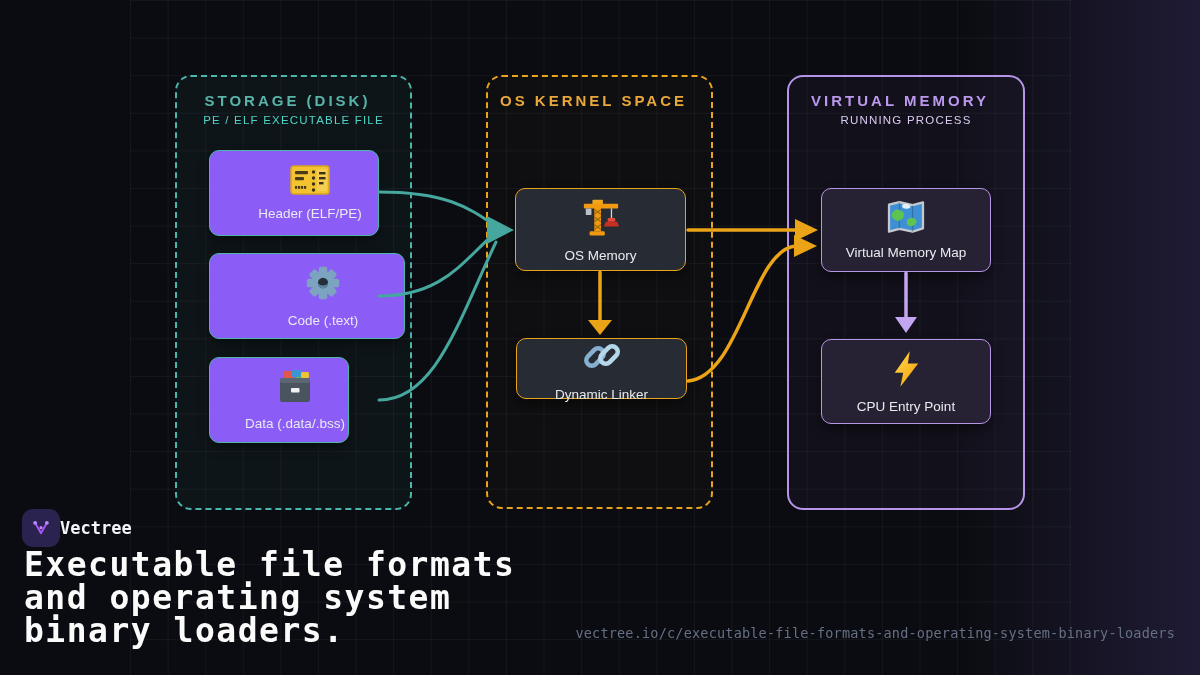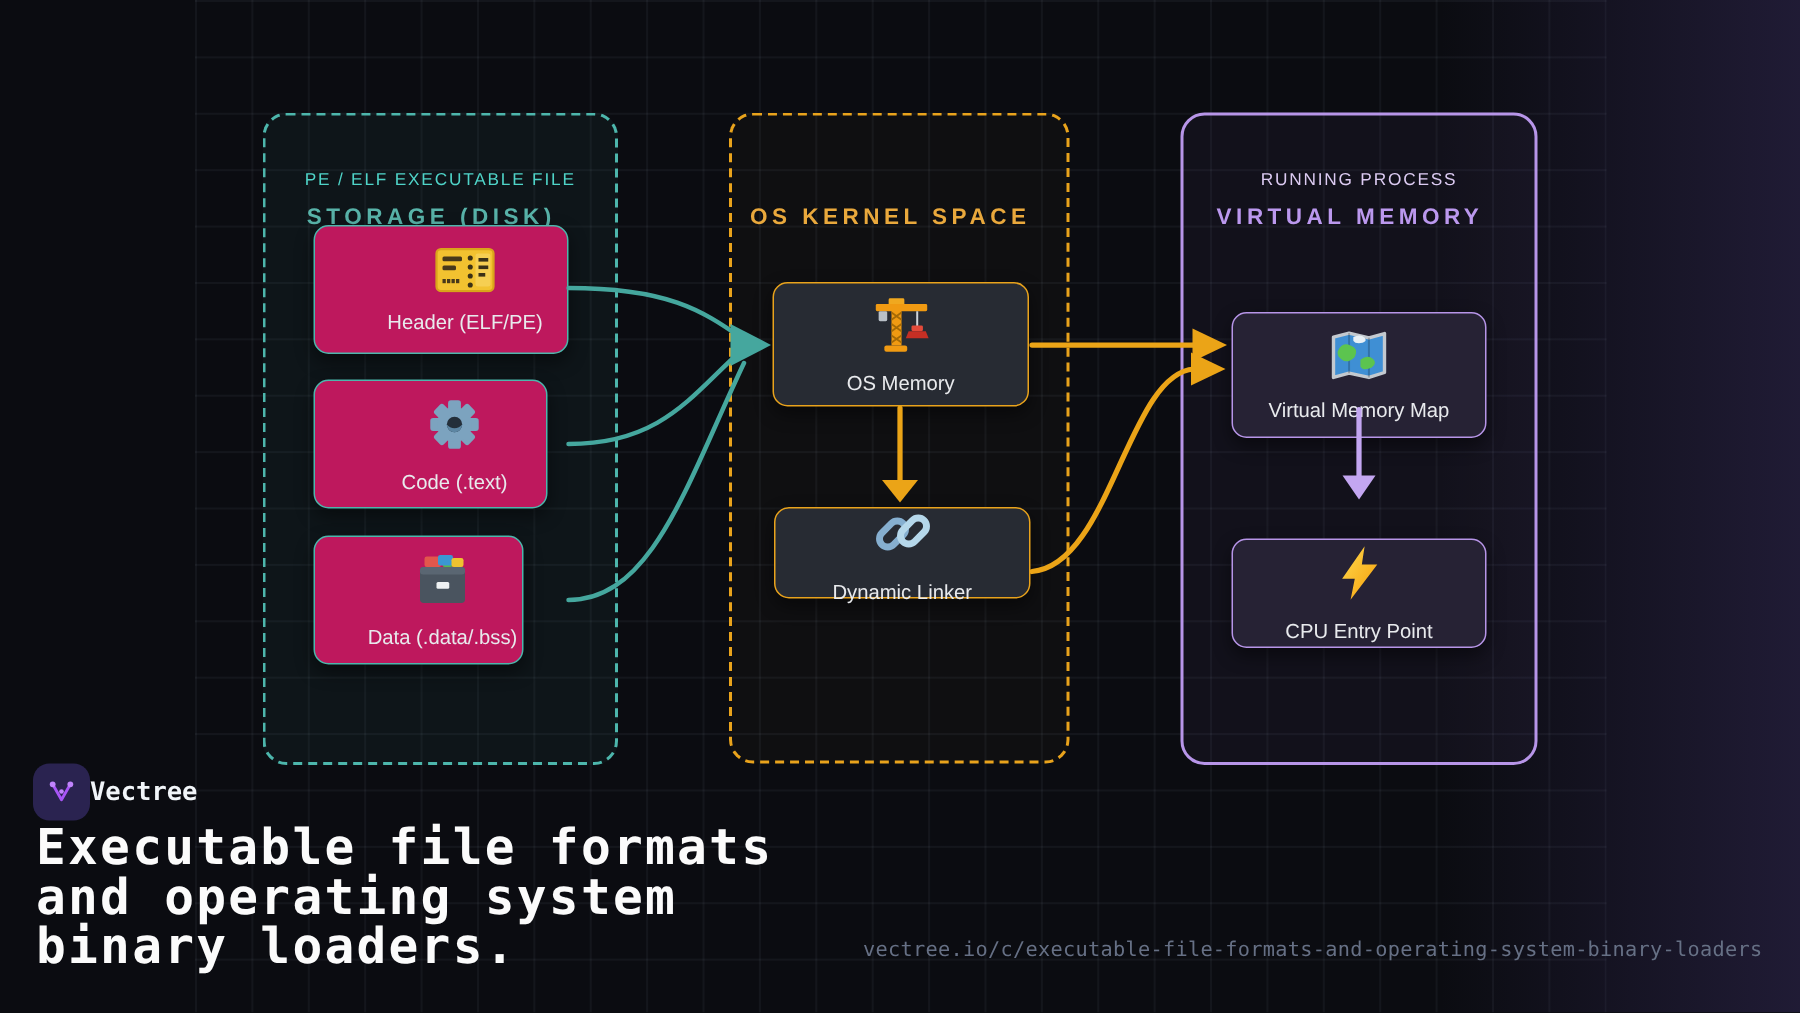--- a/index.html
+++ b/index.html
@@ -17,42 +17,42 @@
 
   .panel { position:absolute; border-radius:16px; z-index:2; }
   .panel-storage { left:175px; top:75px; width:237px; height:435px;
     border:2.5px dashed #4db6ac; background:rgba(70,170,160,0.06); }
   .panel-kernel { left:486px; top:75px; width:227px; height:434px;
     border:2.5px dashed #e9a31c; background:rgba(233,163,28,0.025); }
   .panel-vm { left:787px; top:75px; width:238px; height:435px;
     border:2.5px solid #b795e8; background:rgba(150,110,220,0.05); }
 
   .panel-title { position:absolute; top:15px; left:0; right:12px; text-align:center;
-    font-size:15px; font-weight:bold; letter-spacing:3px;margin-top:44px; }
+    font-size:15px; font-weight:bold; letter-spacing:3px; }
   .panel-subtitle { position:absolute; top:37px; left:0; right:0; text-align:center;
     font-size:11.5px; letter-spacing:1.2px; }
   .t-teal { color:#58b3a9; } .st-teal { color:#4fd4c8;text-align:center; }
   .t-orange { color:#e9a83c; }
   .t-purple { color:#bb98ee; } .st-purple { color:#dccbf2; }
 
   .node { position:absolute; border-radius:10px; z-index:3;
     display:flex; flex-direction:column; align-items:center; justify-content:center;
     gap:7px; box-shadow:0 5px 12px rgba(0,0,0,0.45); }
   .node-label { font-size:13.5px; color:#e8eaed; }
-  .n-teal   { background:#be185d; border:1.5px solid #4db6ac;padding-left:32px; }
+  .n-teal   { background:#8b5cf6; border:1.5px solid #4db6ac;padding-left:32px; }
   .n-orange { background:#272b33; border:1.5px solid #e9a31c; }
-  .n-purple { background:#262234; border:1.5px solid #b795e8;margin-top:20px; }
+  .n-purple { background:#262234; border:1.5px solid #b795e8; }
 
   #n-header { left:209px; top:150px; width:170px; height:86px; }
-  #n-code   { left:209px; top:253px; width:156px; height:86px; }
+  #n-code   { left:209px; top:253px; width:196px; height:86px; }
   #n-data   { left:209px; top:357px; width:140px; height:86px; }
   #n-loader { left:515px; top:188px; width:171px; height:83px; }
   #n-linker { left:516px; top:338px; width:171px; height:61px; }
   #n-vmmap  { left:821px; top:188px; width:170px; height:84px; }
-  #n-cpu    { left:821px; top:339px; width:170px; height:73px; }
+  #n-cpu    { left:821px; top:339px; width:170px; height:85px; }
 
   .edges { position:absolute; left:0; top:0; width:1200px; height:675px; z-index:5; pointer-events:none; }
 
   .brand-row { position:absolute; left:22px; top:509px; display:flex; align-items:center; z-index:6; }
   .brand-logo { width:38px; height:38px; border-radius:11px; background:#2a2350;
     display:flex; align-items:center; justify-content:center; }
   .brand-name { font-family:"DejaVu Sans Mono", monospace; font-weight:bold; font-size:17px; color:#f1f5f9; }
 
   .headline { position:absolute; left:24px; top:548px; z-index:6;
     font-family:"DejaVu Sans Mono", monospace; font-weight:bold; font-size:33px;

